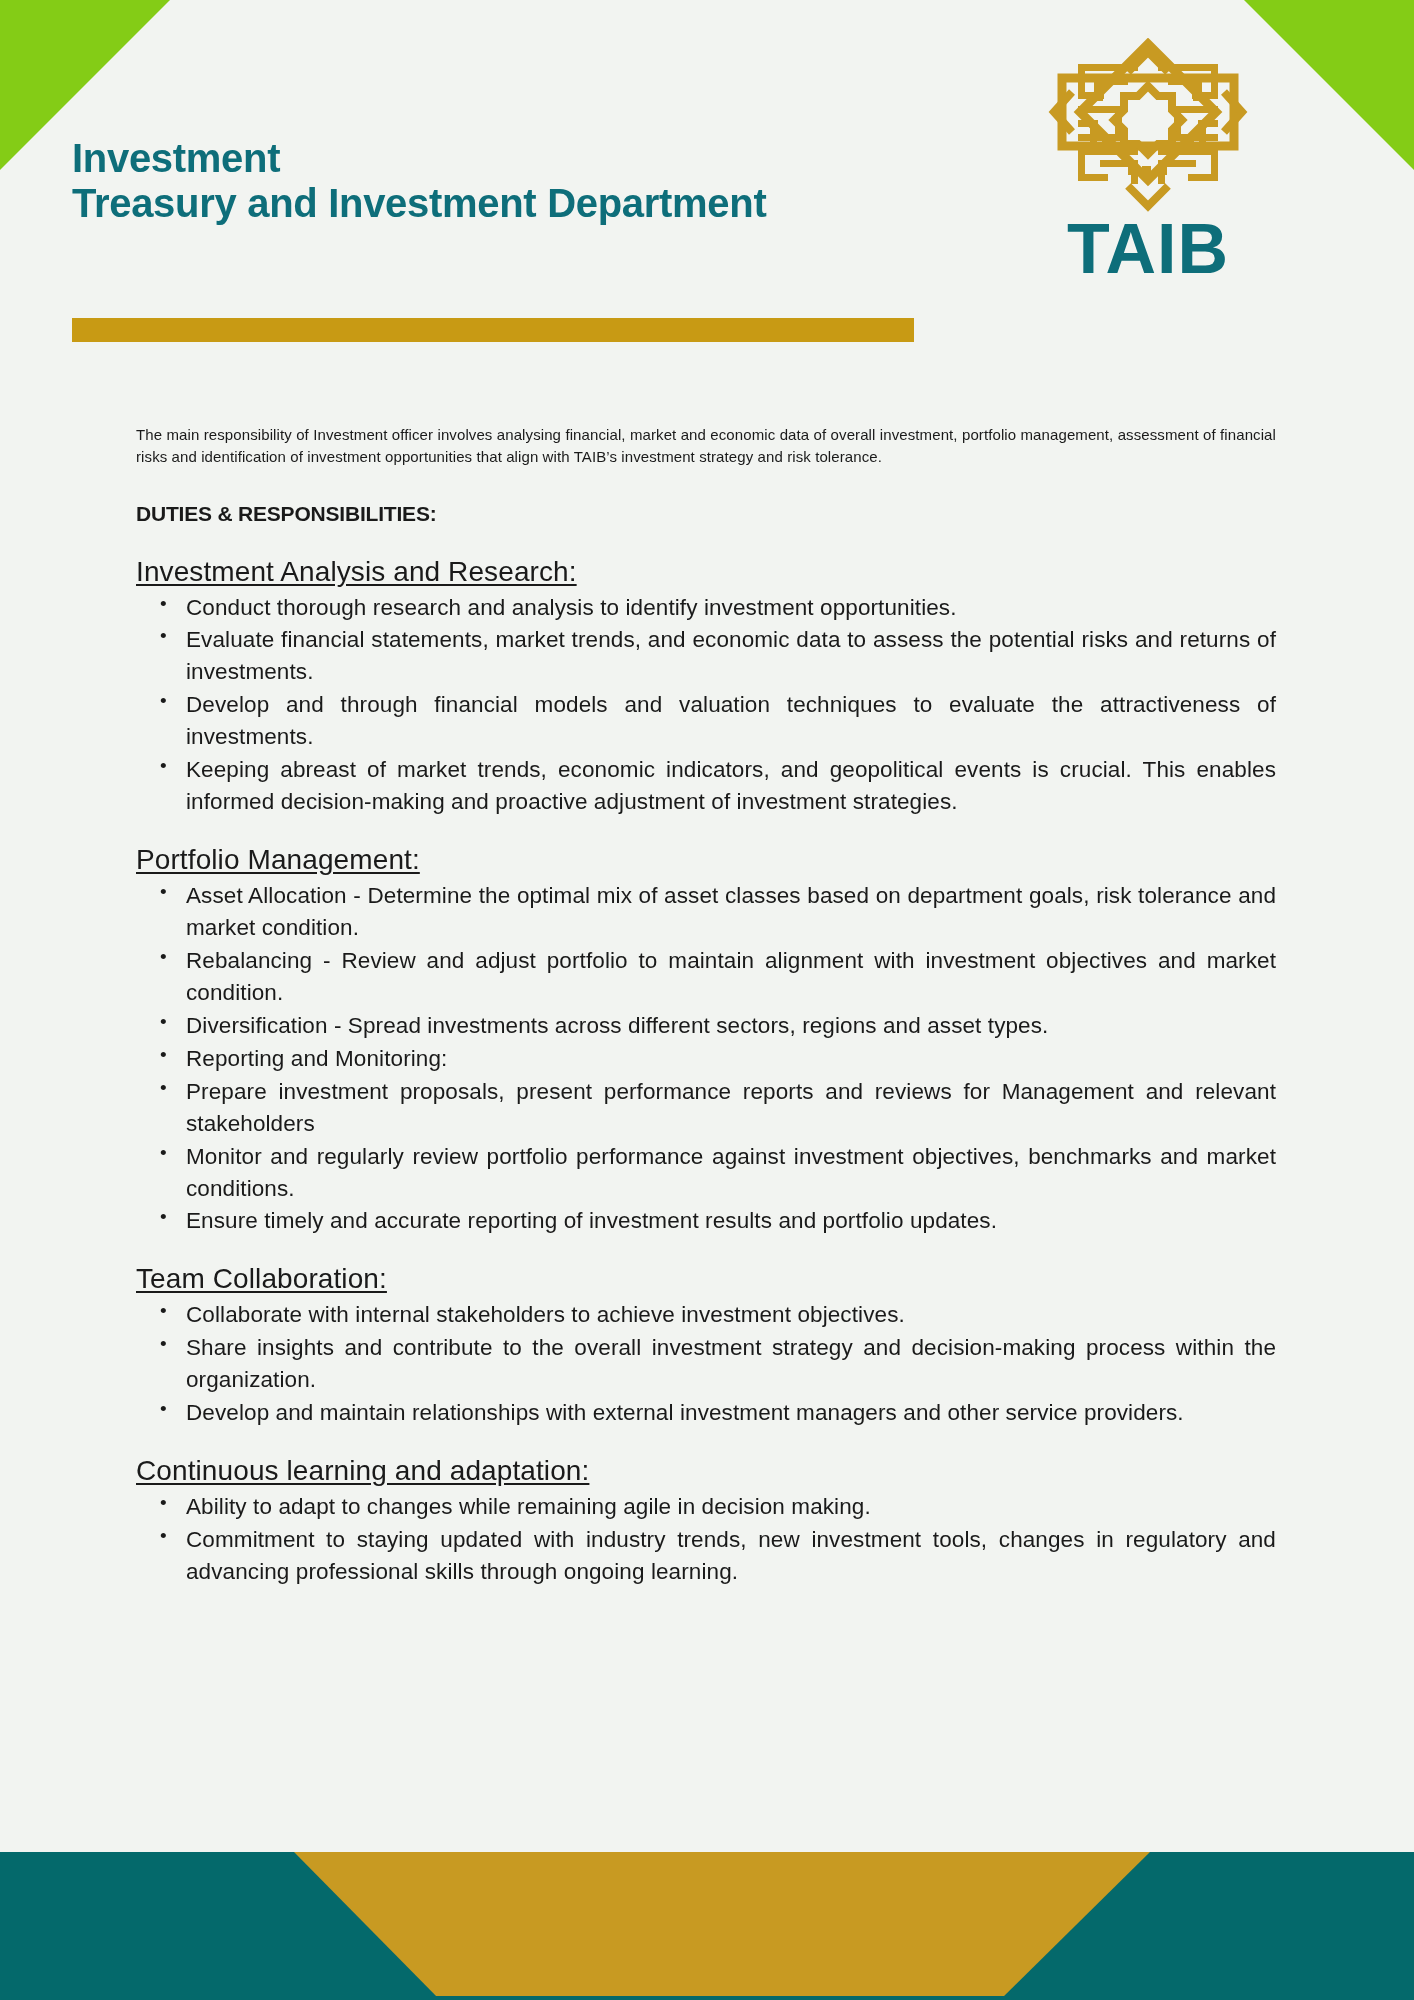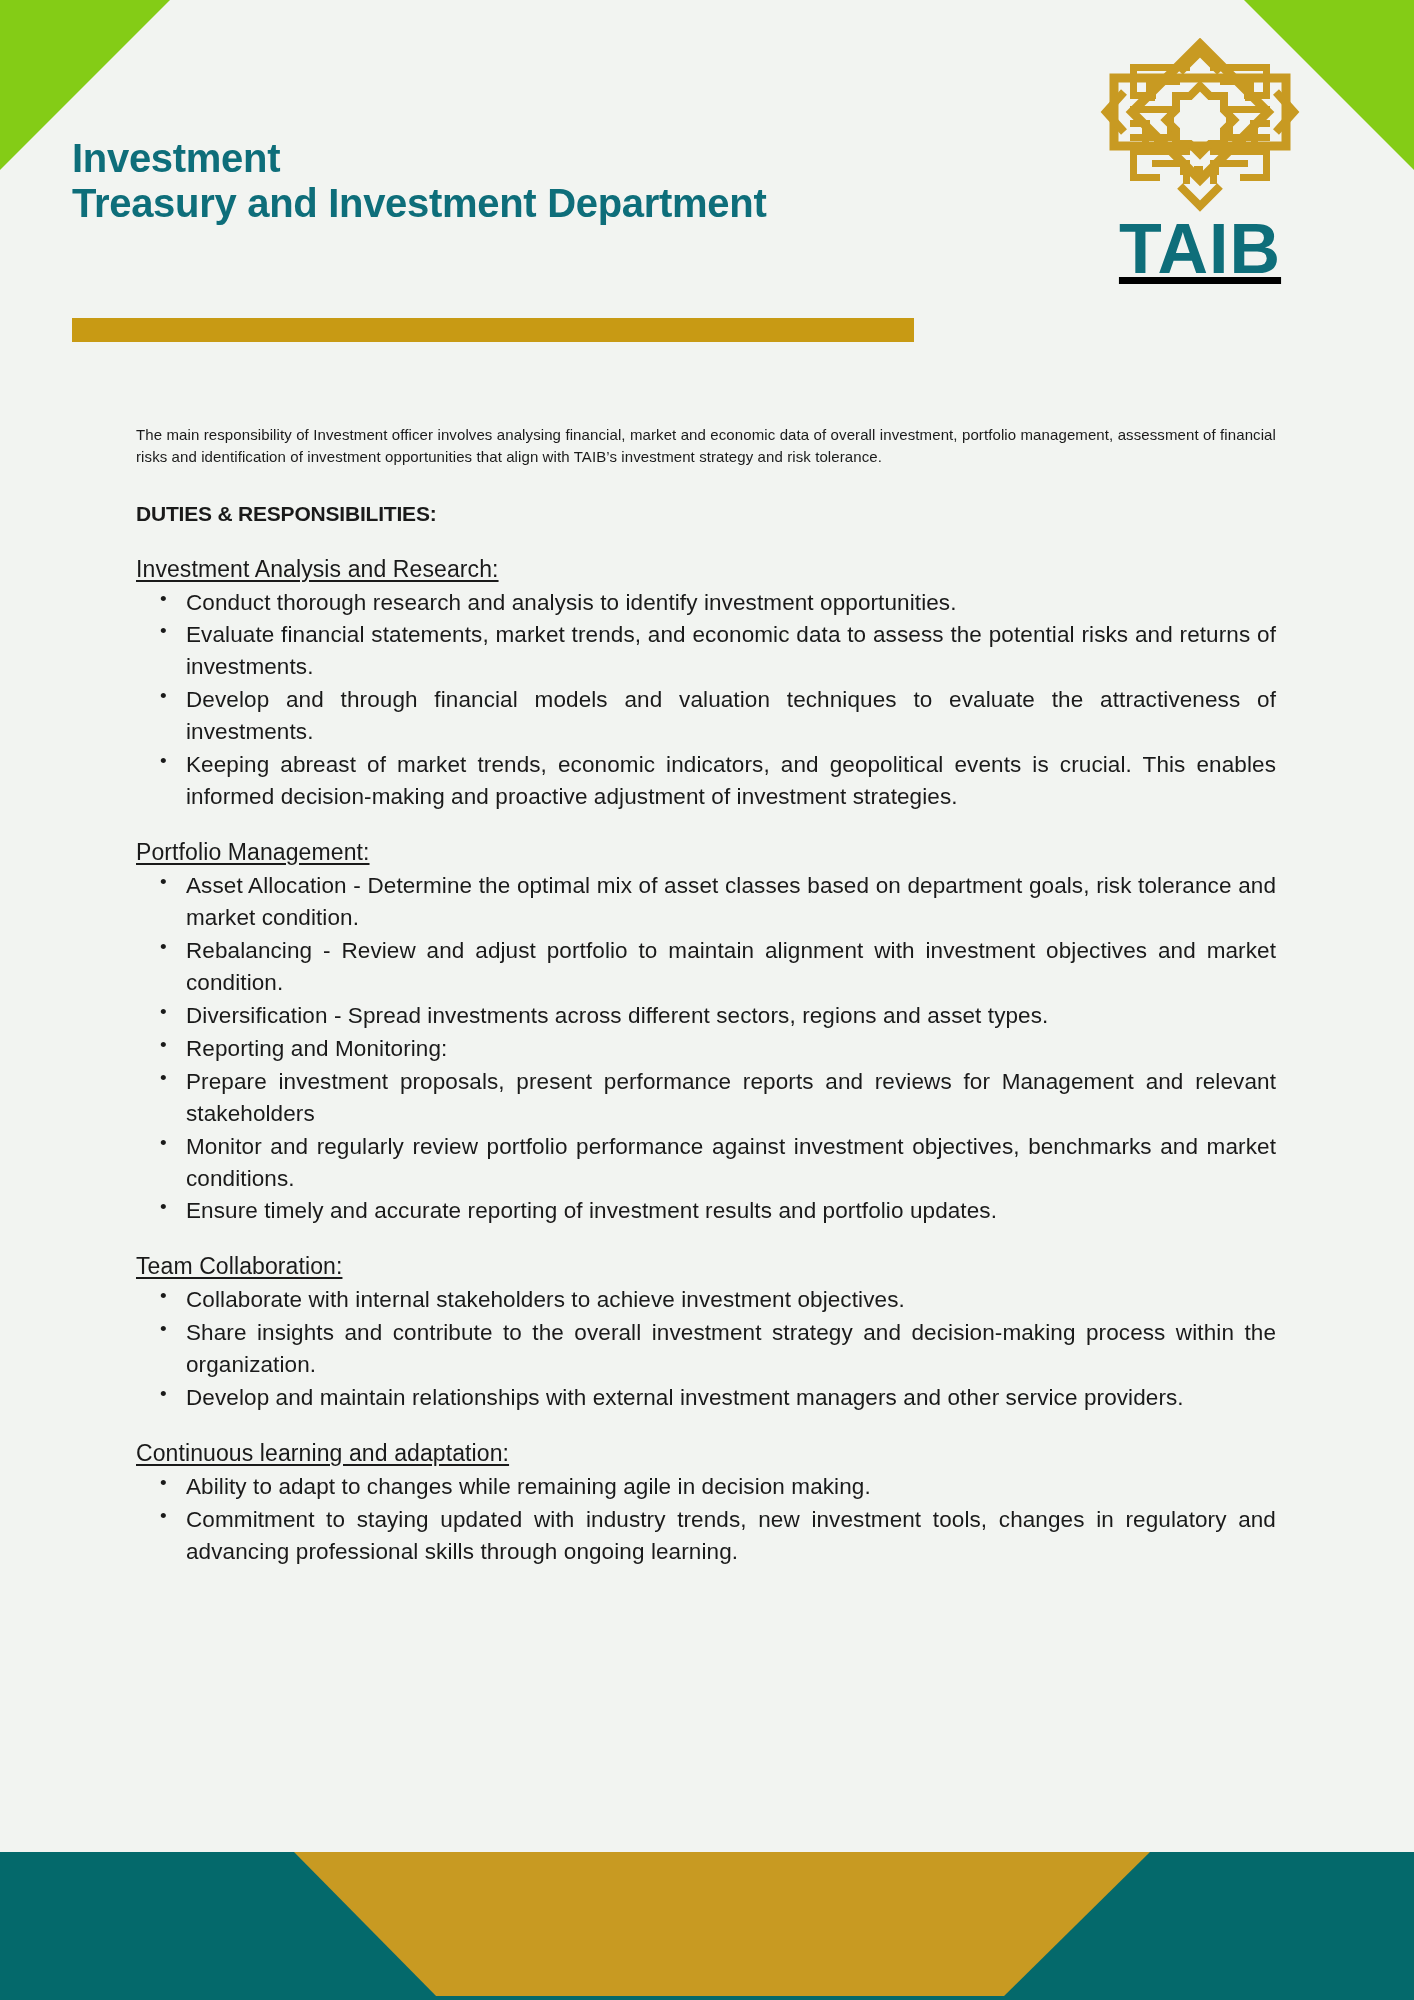--- a/index.html
+++ b/index.html
@@ -93,25 +93,24 @@
     left: 72px;
     top: 318px;
     width: 842px;
     height: 24px;
     background: #C89A14;
   }
 
   
   .logo {
     position: absolute;
-    left: 1084px;
+    left: 1032px;
     top: 38px;
     width: 232px;
     height: 254px;
-    text-decoration: underline;
   }
   .logo-mark { display: block; }
   .logo-word {
     color: #0E6E7A;
     font-size: 70px;
     font-weight: bold;
     letter-spacing: 1px;
     line-height: 1;
     text-align: center;
     margin-top: -4px;
@@ -134,21 +133,21 @@
   }
   .duties-heading {
     font-size: 21px;
     font-weight: bold;
     letter-spacing: -0.2px;
     margin: 0 0 30px 0;
   }
   .section { margin: 0 0 26px 0; }
   .section:last-child { margin-bottom: 0; }
   .section-title {
-    font-size: 23px;
+    font-size: 28px;
     text-decoration: underline;
     text-underline-offset: 3px;
     margin: 0 0 4px 0;
     letter-spacing: 0.1px;
   }
   ul.bullets {
     margin: 0;
     padding: 0 0 0 50px;
     list-style: none;
   }

